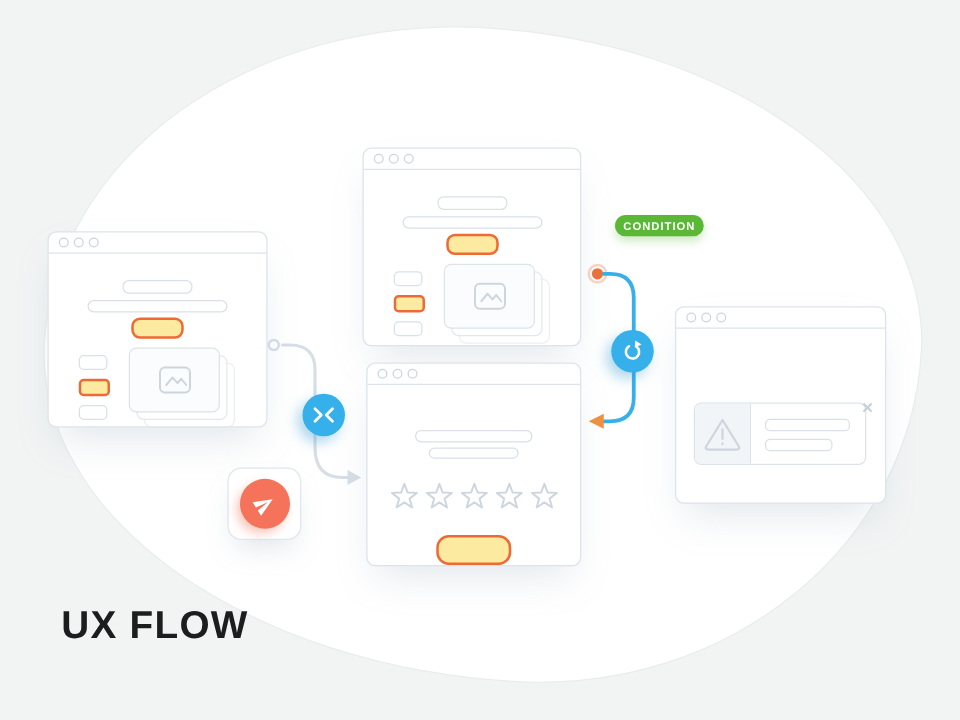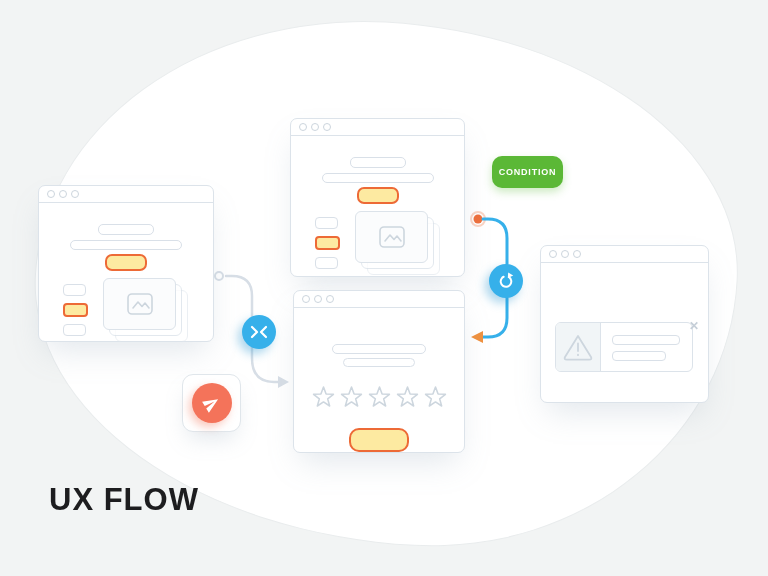--- a/index.html
+++ b/index.html
@@ -80,21 +80,21 @@
   }
   
   .node{
     position:absolute;z-index:4;width:34px;height:34px;border-radius:50%;
     background:var(--accent-blue,#36b0ea);
     box-shadow:-4px 5px 10px rgba(43,150,207,.38);
     display:flex;align-items:center;justify-content:center;
   }
   .node svg{display:block;}
   .badge{
-    position:absolute;z-index:4;left:492px;top:156px;width:71px;height:32px;
+    position:absolute;z-index:4;left:492px;top:172px;width:71px;height:17px;
     background:var(--accent-green,#5bb836);border-radius:10px;
     color:#fff;font-size:9px;font-weight:bold;letter-spacing:.8px;
     display:flex;align-items:center;justify-content:center;
     box-shadow:0 4px 8px rgba(91,184,54,.3);
   }
   .send-card{
     position:absolute;z-index:4;left:182px;top:374px;width:57px;height:56px;
     background:#fff;border:1.6px solid #e0e6eb;border-radius:11px;
     box-shadow:0 12px 22px -6px rgba(141,160,178,.25);
     display:flex;align-items:center;justify-content:center;

